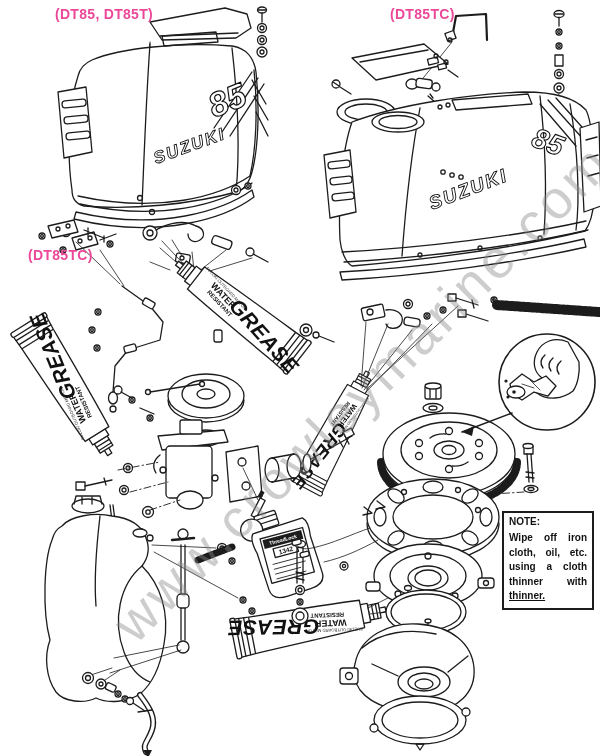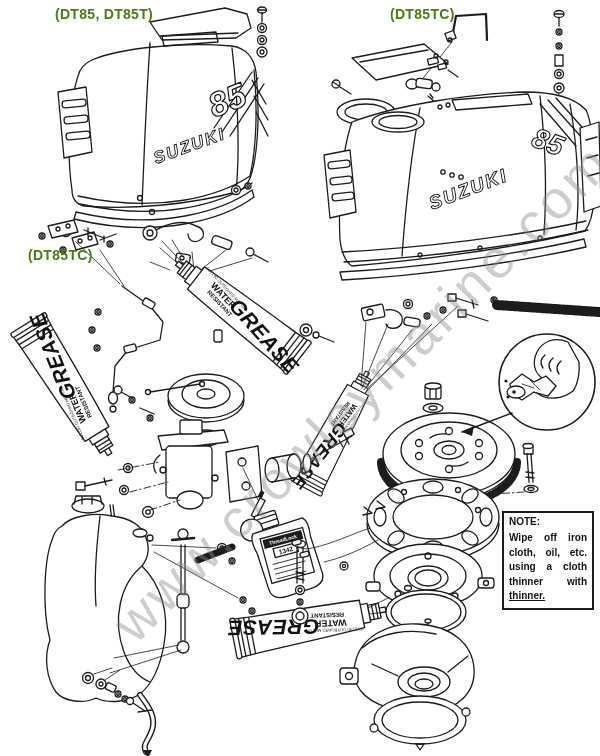--- a/index.html
+++ b/index.html
@@ -14,21 +14,21 @@
   .dash{stroke-dasharray:7 3 1.5 3;stroke-width:0.9;}
   .t-grease{font-weight:bold;font-style:italic;font-size:21px;fill:#111;letter-spacing:0.5px;}
   .t-water{font-weight:bold;font-size:9px;fill:#111;}
   .t-resist{font-weight:bold;font-size:6px;fill:#111;}
   .t-tiny{font-size:4.2px;fill:#333;}
   .t-suzuki{font-weight:bold;font-style:italic;font-size:19px;fill:#fff;stroke:#111 !important;stroke-width:0.9;letter-spacing:2px;}
   .t-85{font-weight:bold;font-style:italic;font-size:34px;fill:#fff;stroke:#111 !important;stroke-width:1.2;}
   .t-85b{font-weight:bold;font-style:italic;font-size:28px;fill:#fff;stroke:#111 !important;stroke-width:1.1;}
   .t-bottle{font-weight:bold;font-size:5px;fill:#fff;}
   .t-code{font-weight:bold;font-size:6.5px;fill:#111;}
-  .lbl{position:absolute;z-index:2;font-weight:700;font-size:14px;color:#4d7c0f;letter-spacing:0.3px;}
+  .lbl{position:absolute;z-index:2;font-weight:700;font-size:14px;color:#ec4899;letter-spacing:0.3px;}
   .note{position:absolute;z-index:2;left:502px;top:511px;width:92px;background:#fff;
         border:2px solid #1c1c1c;padding:3px 5px 4px;box-sizing:border-box;color:#111;}
   .note-title{font-weight:bold;font-size:10px;margin-bottom:4px;}
   .note-line{font-weight:bold;font-size:10px;line-height:14.5px;text-align:justify;text-align-last:justify;}
   .note-line.last{text-align-last:left;text-decoration:underline;}
   .watermark{position:absolute;z-index:3;left:-50px;top:362px;width:820px;height:56px;
              text-align:center;font-size:54px;letter-spacing:4px;color:#8a8a8a;opacity:0.42;
              transform:rotate(-45deg);white-space:nowrap;pointer-events:none;}
 </style>
 </head>

